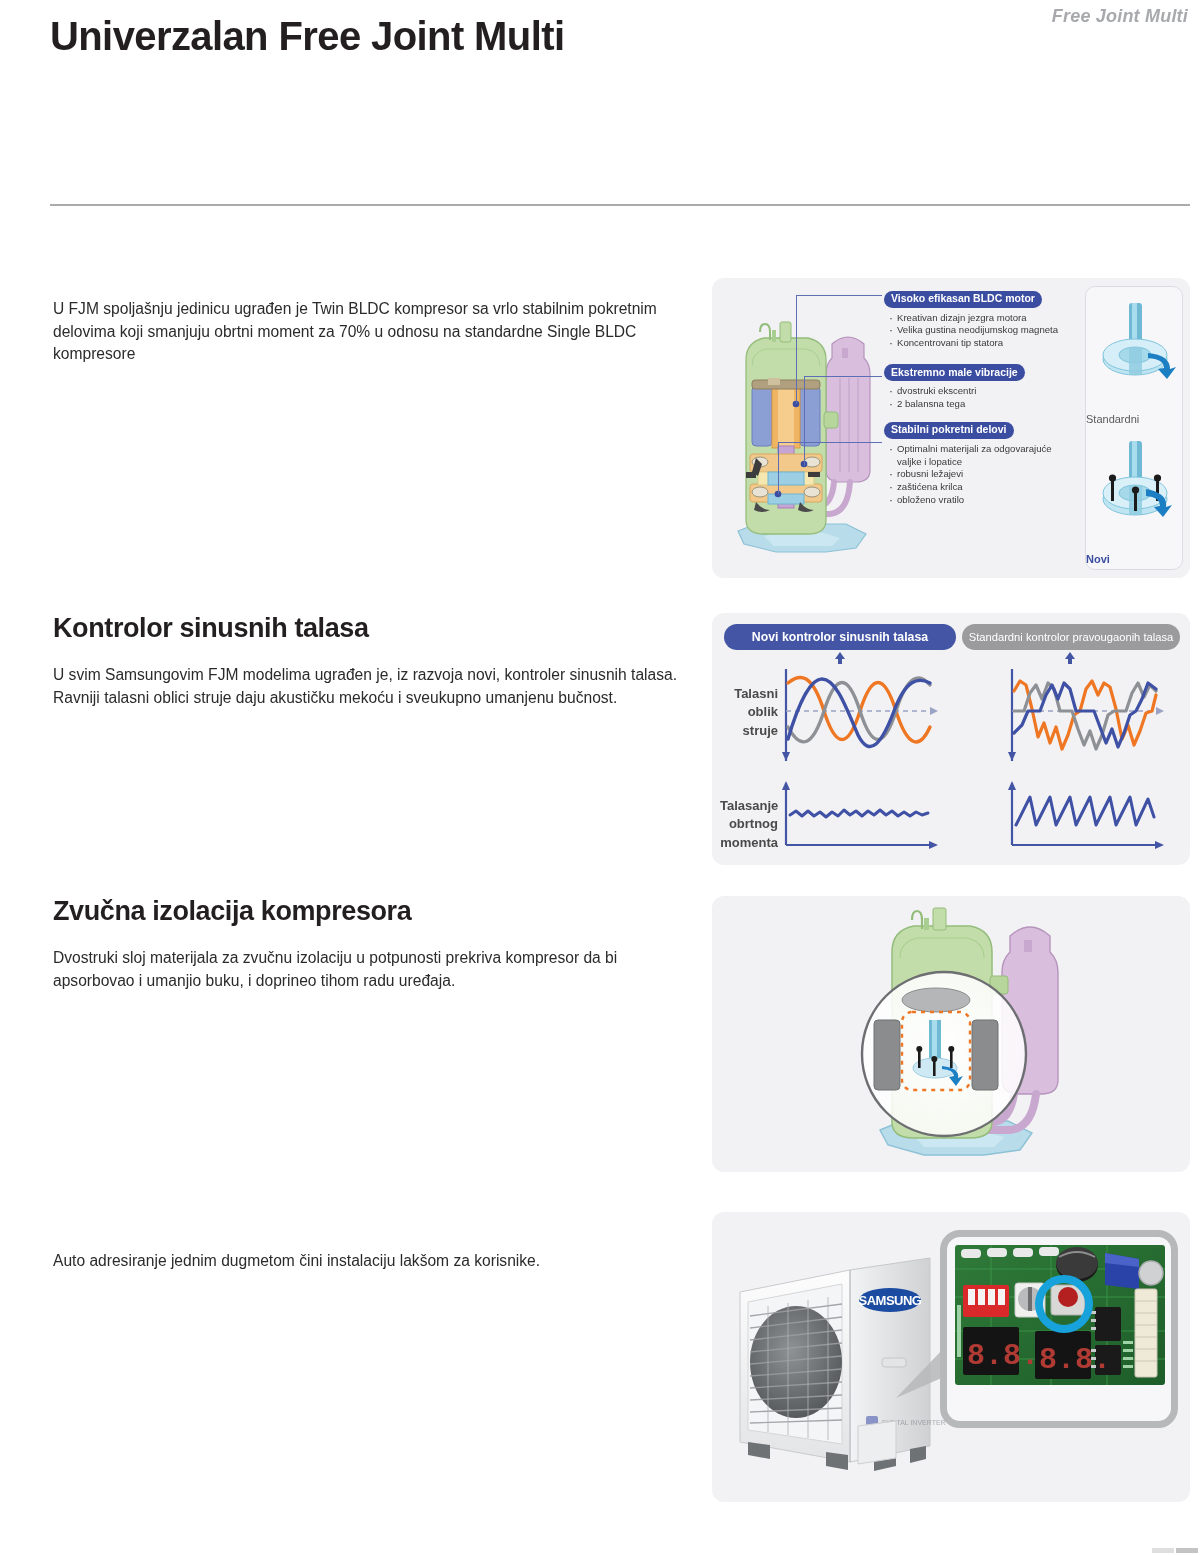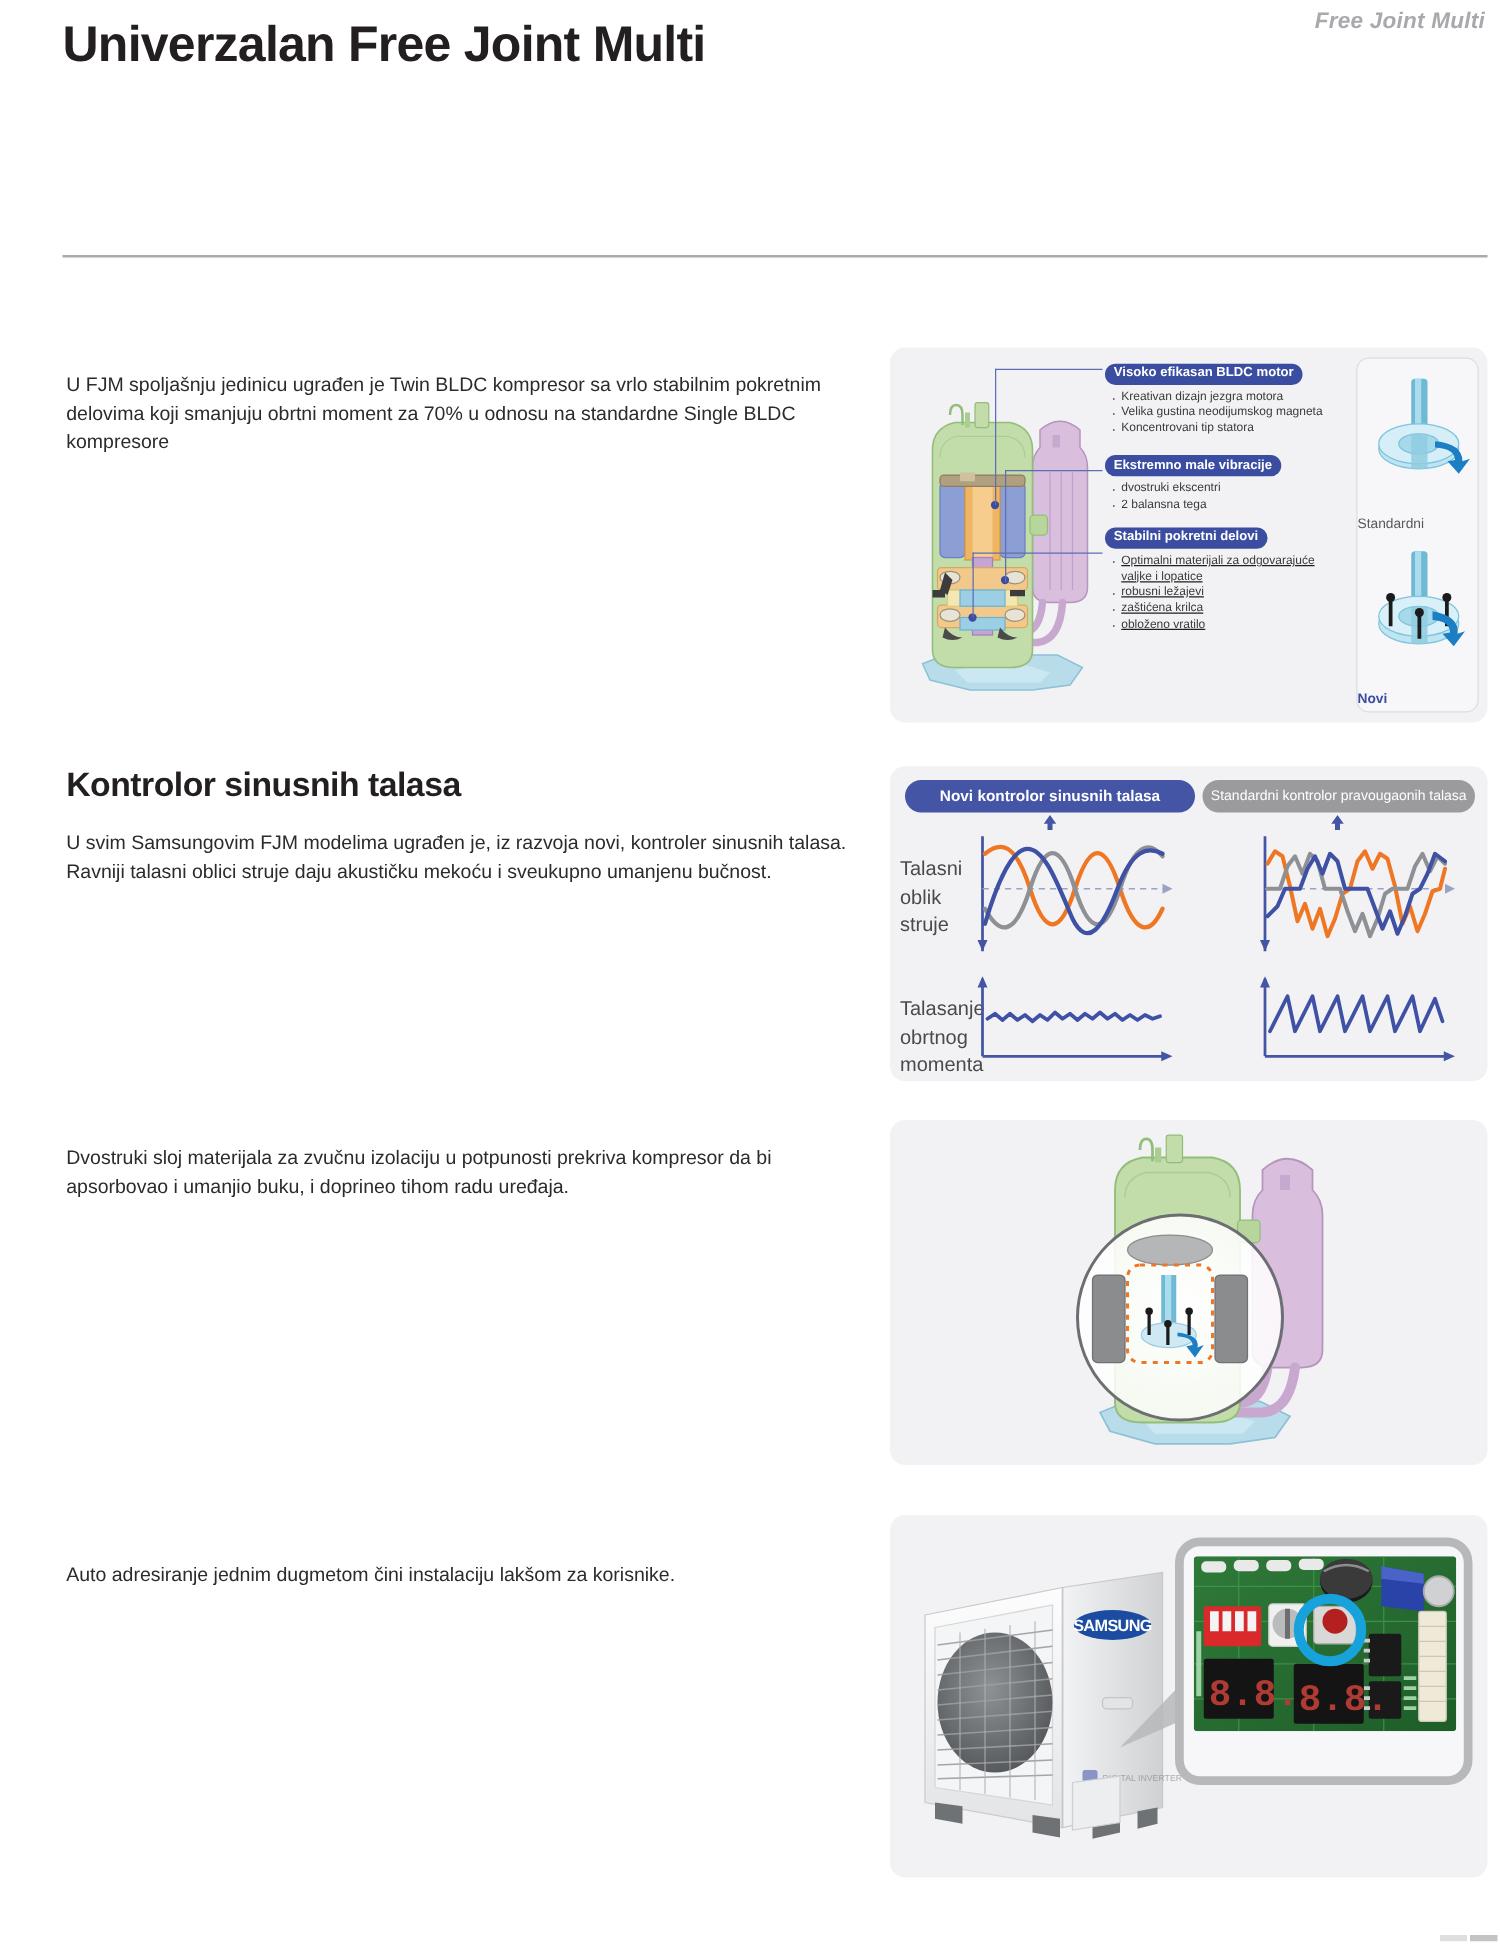--- a/index.html
+++ b/index.html
@@ -84,22 +84,22 @@
   #panel2 { left: 712px; top: 613px; width: 478px; height: 252px; }
   .wave-head {
     position: absolute; top: 11px; height: 26px; border-radius: 13px;
     color: #fff; font-size: 12.3px; font-weight: bold;
     display: flex; align-items: center; justify-content: center;
     white-space: nowrap;
   }
   #wh-new { left: 12px; width: 232px; background: #4355a4; }
   #wh-std { left: 250px; width: 218px; background: #9b9b9e; font-size: 11.2px; font-weight: normal; }
   .wave-rowlabel {
-    position: absolute; width: 58px; text-align: left;
-    font-size: 16px; line-height: 1.42; color: #4a4a4a; font-weight: normal;
+    position: absolute; width: 58px; text-align: right;
+    font-size: 13px; line-height: 1.42; color: #4a4a4a; font-weight: bold;
   }
   #rl-current { left: 8px; top: 72px; }
   #rl-torque  { left: 8px; top: 168px; }
   .wave-box { position: absolute; }
 
   
   #panel3 { left: 712px; top: 896px; width: 478px; height: 276px; }
 
   
   #panel4 { left: 712px; top: 1212px; width: 478px; height: 290px; }
@@ -202,21 +202,21 @@
             <li>Koncentrovani tip statora</li>
           </ul>
         </div>
         <div class="co-block" style="margin-top:12px;">
           <span class="co-badge">Ekstremno male vibracije</span>
           <ul class="co-list">
             <li>dvostruki ekscentri</li>
             <li>2 balansna tega</li>
           </ul>
         </div>
-        <div class="co-block" style="margin-top:1px;text-decoration:underline;">
+        <div class="co-block" style="margin-top:1px;">
           <span class="co-badge">Stabilni pokretni delovi</span>
           <ul class="co-list">
             <li>Optimalni materijali za odgovarajuće valjke i lopatice</li>
             <li>robusni ležajevi</li>
             <li>zaštićena krilca</li>
             <li>obloženo vratilo</li>
           </ul>
         </div>
       </div>
 
@@ -315,20 +315,21 @@
         <path d="M10 6 l-4 9 h8 z" fill="#4355a4"></path>
         <line x1="10" y1="70" x2="156" y2="70" stroke="#4355a4" stroke-width="2.2"></line>
         <path d="M162 70 l-9 -4 v8 z" fill="#4355a4"></path>
         <path fill="none" stroke="#3f51a5" stroke-width="3" stroke-linejoin="round" stroke-linecap="round" d="M14 50 L28 22 L34 50 L48 22 L54 50 L68 22 L74 50 L88 22 L94 50 L108 22 L114 50 L128 22 L134 50 L146 24 L152 42"></path>
       </svg>
     </div>
   </div>
 
   <div class="section">
     <div class="sec-text" style="top:896px;">
+      <div class="sec-h">Zvučna izolacija kompresora</div>
       <p class="sec-p">Dvostruki sloj materijala za zvučnu izolaciju u potpunosti prekriva kompresor da bi apsorbovao i umanjio buku, i doprineo tihom radu uređaja.</p>
     </div>
 
     <div class="panel" id="panel3">
       <svg style="position:absolute;left:120px;top:6px;" width="300" height="268" viewBox="0 0 300 268">
         <defs>
           <radialGradient id="glow" cx="50%" cy="45%" r="60%">
             <stop offset="0%" stop-color="#ffffff" stop-opacity="1"></stop>
             <stop offset="100%" stop-color="#ffffff" stop-opacity=".82"></stop>
           </radialGradient>

